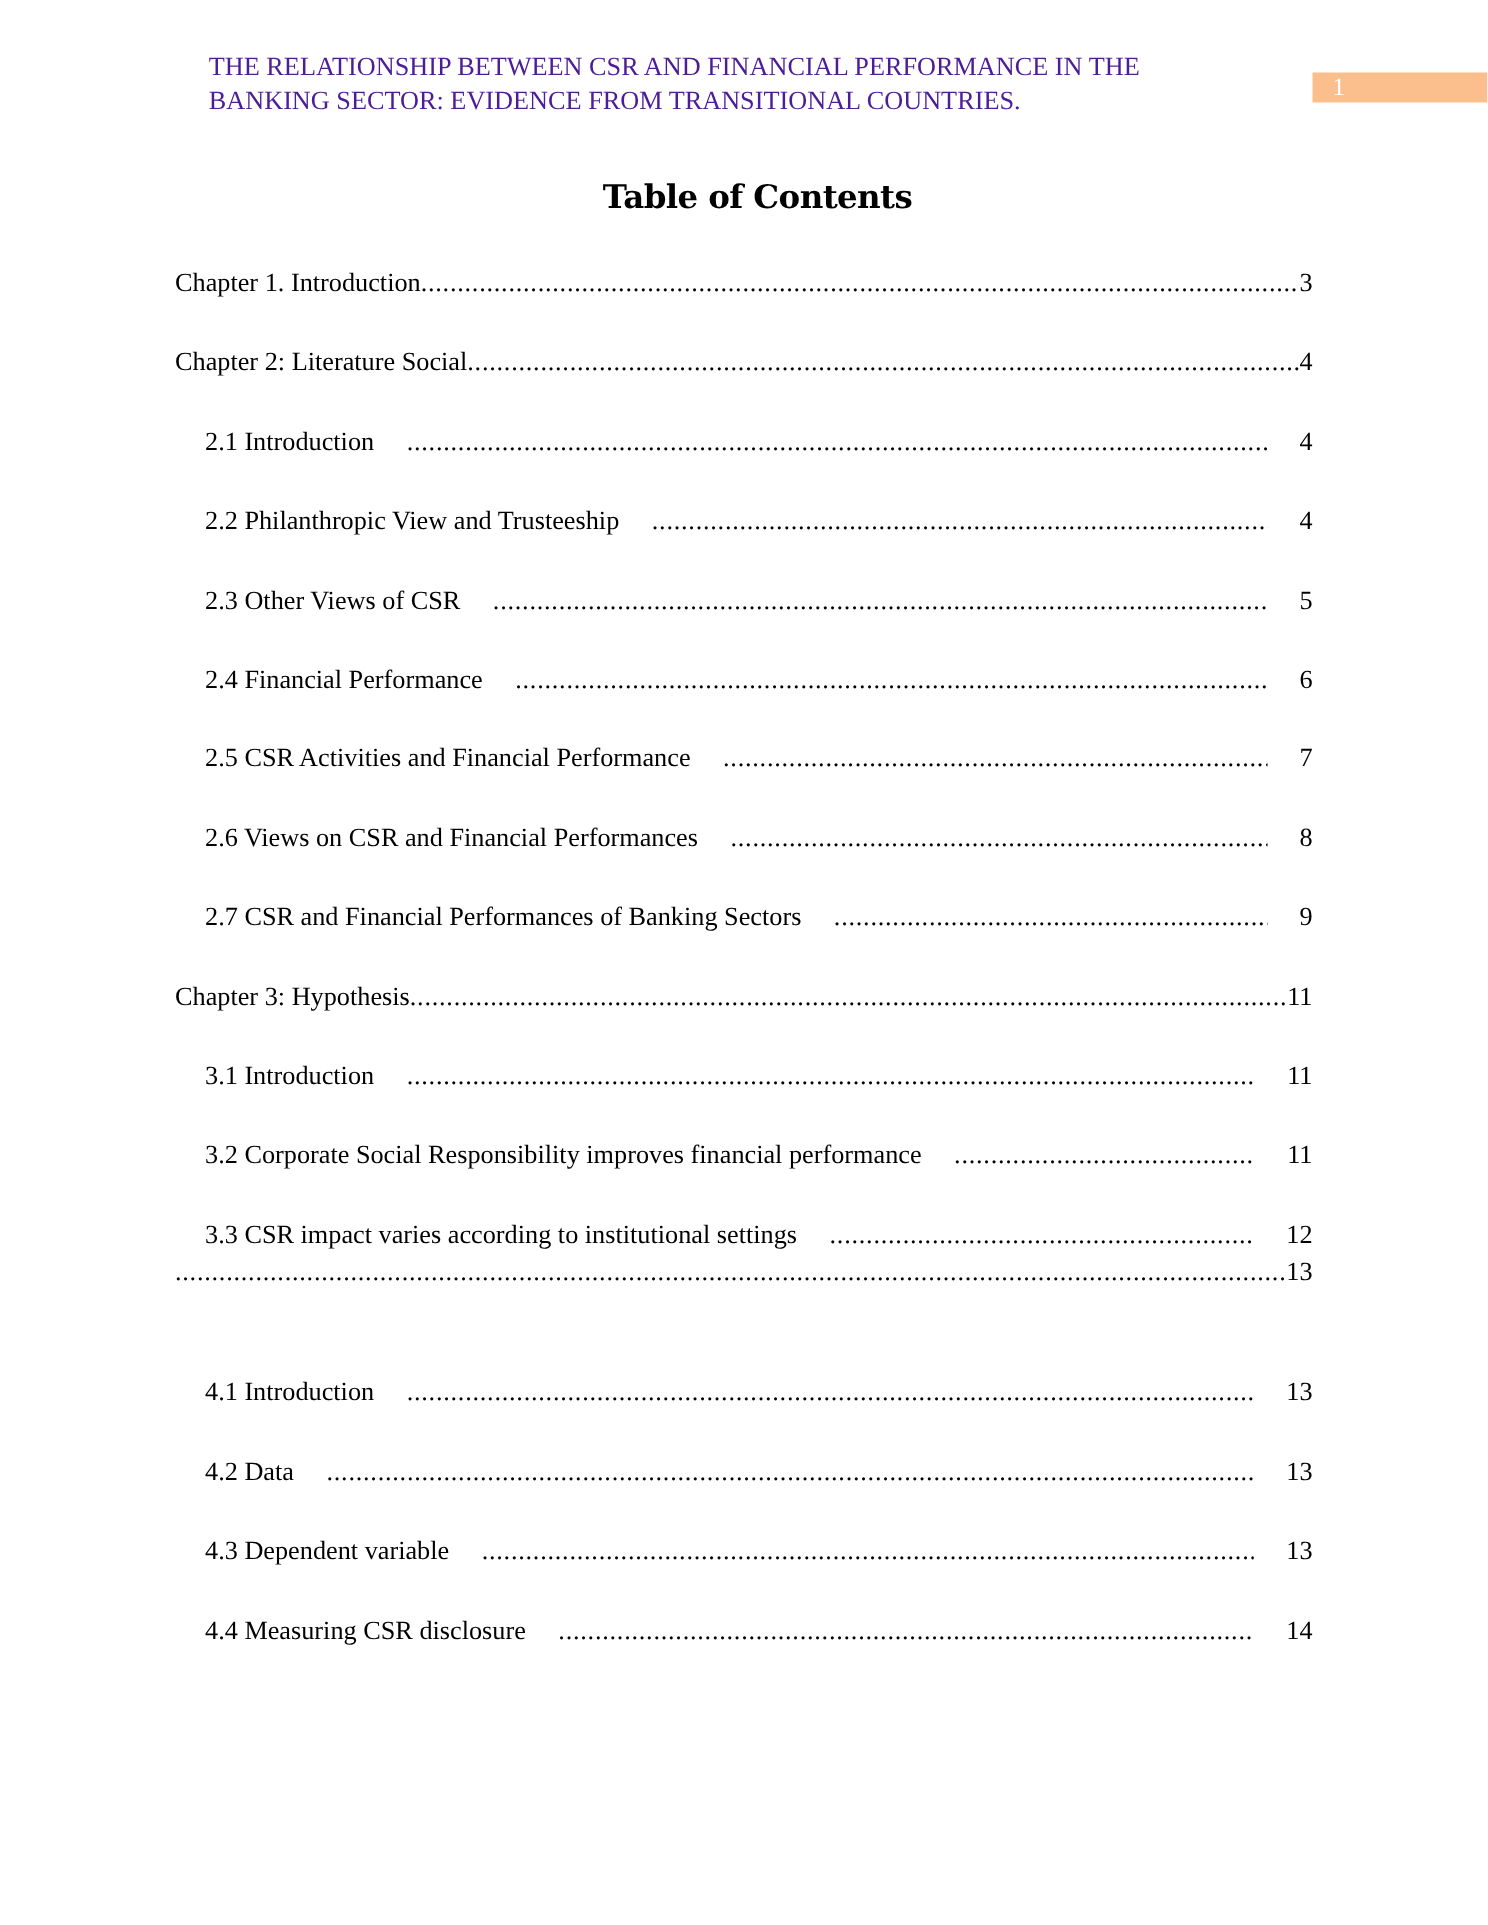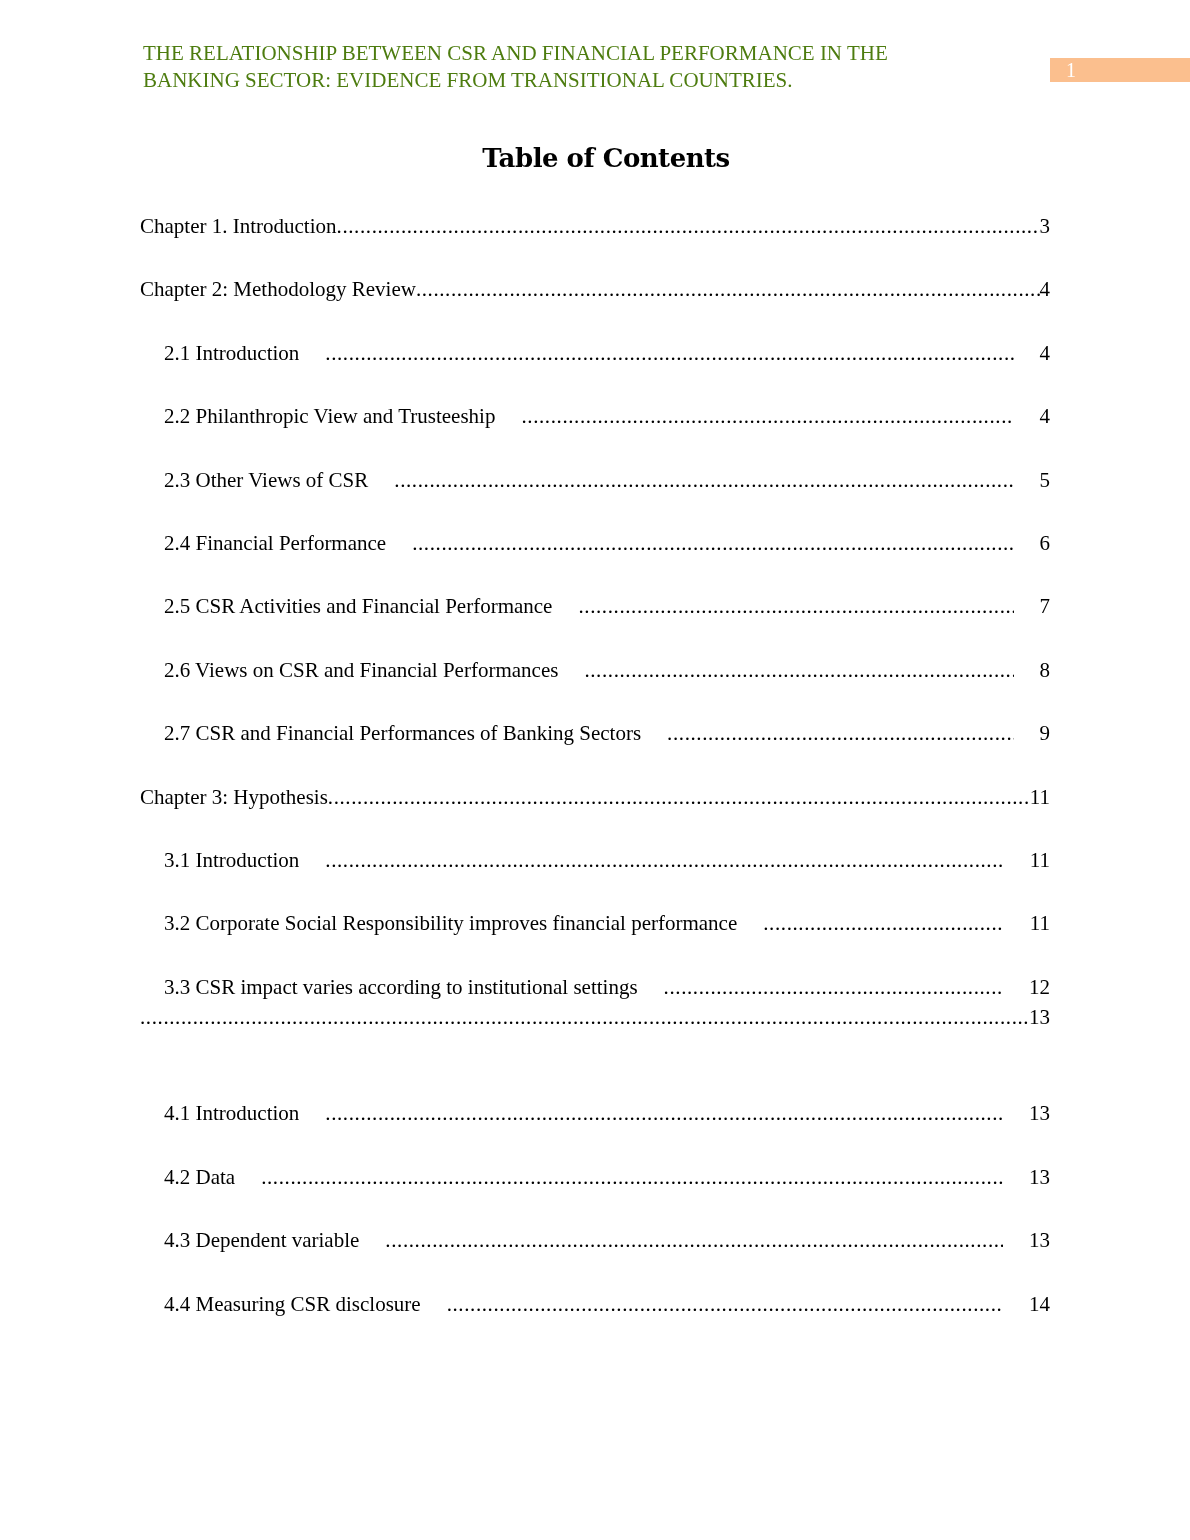--- a/index.html
+++ b/index.html
@@ -10,27 +10,27 @@
     body {
       width: 1190px;
       height: 1540px;
       position: relative;
       overflow: hidden;
       font-family: "Liberation Serif", serif;
       color: #000000;
     }
     .page-header {
       position: absolute;
-      left: 143px;
+      left: 167px;
       top: 40px;
       width: 880px;
       font-family: "Liberation Serif", serif;
       font-size: 21px;
       line-height: 27px;
-      color: #4d7c0f;
+      color: #4c1d95;
       letter-spacing: 0px;
     }
     .page-header .line {
       display: block;
       white-space: nowrap;
     }
     .page-number-box {
       position: absolute;
       left: 1050px;
       top: 58px;
@@ -113,21 +113,21 @@
 
 <h1 class="toc-title" style="margin:0;">Table of Contents</h1>
 
 <ul class="toc-list">
   <li class="toc-entry level-1">
     <span class="label">Chapter 1. Introduction</span>
     <span class="leader"></span>
     <span class="page">3</span>
   </li>
   <li class="toc-entry level-1">
-    <span class="label">Chapter 2: Methodology Review</span>
+    <span class="label">Chapter 2: Literature Social</span>
     <span class="leader"></span>
     <span class="page">4</span>
   </li>
   <li class="toc-entry level-2">
     <span class="label">2.1 Introduction</span>
     <span class="leader"></span>
     <span class="page">4</span>
   </li>
   <li class="toc-entry level-2">
     <span class="label">2.2 Philanthropic View and Trusteeship</span>

